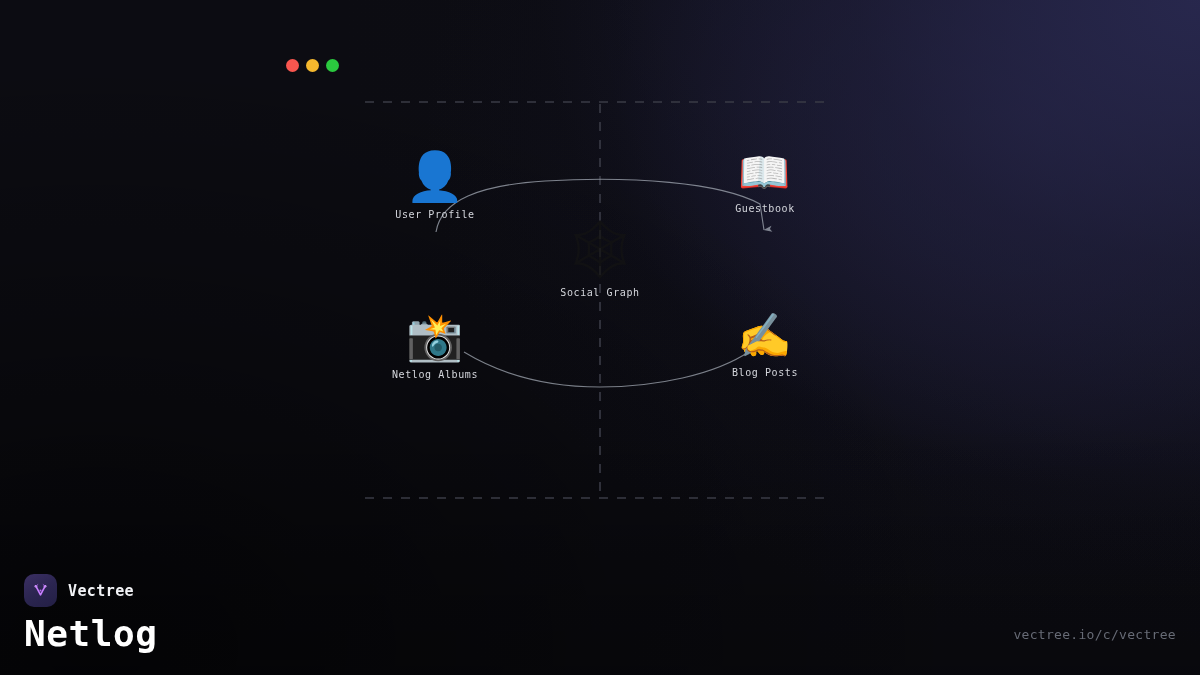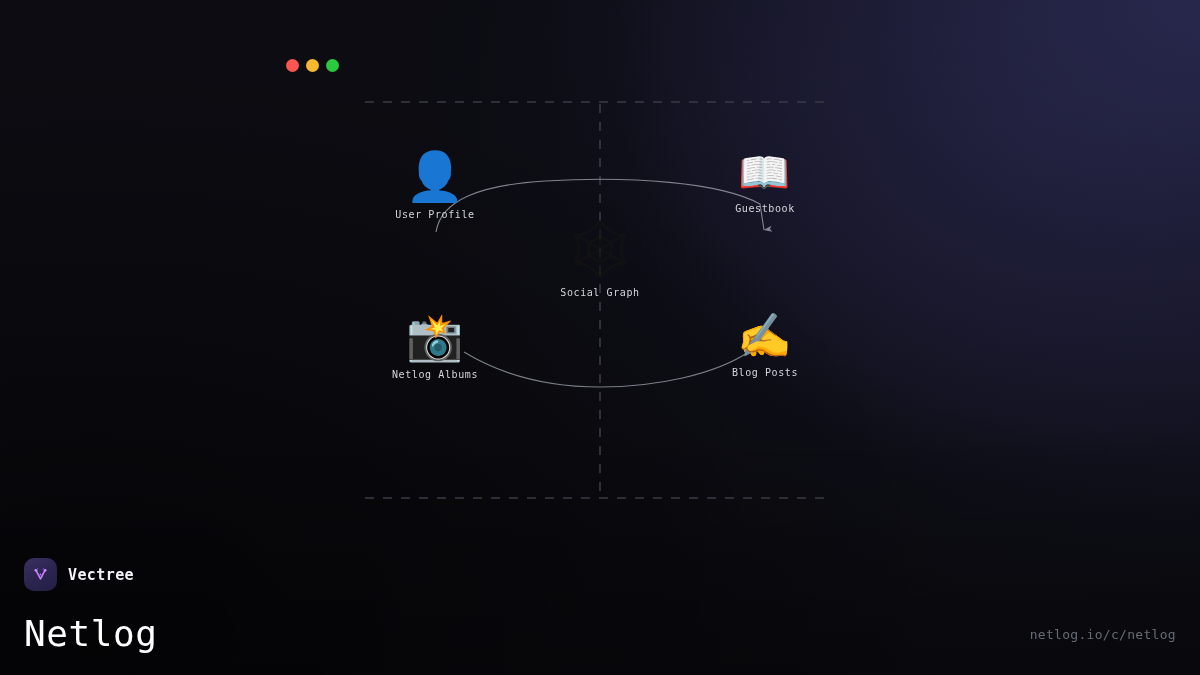--- a/index.html
+++ b/index.html
@@ -109,40 +109,40 @@
   
   #footer-brand {
     position: absolute;
     left: 24px;
     bottom: 22px;
   }
   #brand-row {
     display: flex;
     align-items: center;
     gap: 11px;
-    margin-bottom: 24px;
+    margin-bottom: 8px;
   }
   #brand-logo {
     width: 33px; height: 33px;
     border-radius: 10px;
     background: linear-gradient(150deg, #3b2f63 0%, #2b2550 52%, #231f45 100%);
     display: flex;
     align-items: center;
     justify-content: center;
     flex: 0 0 auto;
   }
   #brand-name {
     font-size: 15px;
     font-weight: bold;
     color: #f2f3f6;
     letter-spacing: 0.4px;
   }
   #page-title {
     font-size: 36px;
-    font-weight: normal;
+    font-weight: bold;
     color: #ffffff;
     letter-spacing: 0.6px;
     line-height: 1.05;
   }
   #footer-url {
     position: absolute;
     right: 24px;
     bottom: 33px;
     font-size: 13px;
     color: #676b76;
@@ -216,13 +216,13 @@
         <circle cx="17.8" cy="6.6" r="1.7" fill="#d79bff"></circle>
         <circle cx="12" cy="12" r="1.3" fill="#b86bf0"></circle>
         <path d="M6.2 6.6 L8.6 4.6 M17.8 6.6 L15.4 4.6" stroke="#a35fe0" stroke-width="1.2" stroke-linecap="round"></path>
       </svg>
     </span>
     <span id="brand-name">Vectree</span>
   </div>
   <div id="page-title">Netlog</div>
 </div>
 
-<div id="footer-url">netlog.io/c/netlog</div>
+<div id="footer-url">vectree.io/c/vectree</div>
 
 </body></html>

